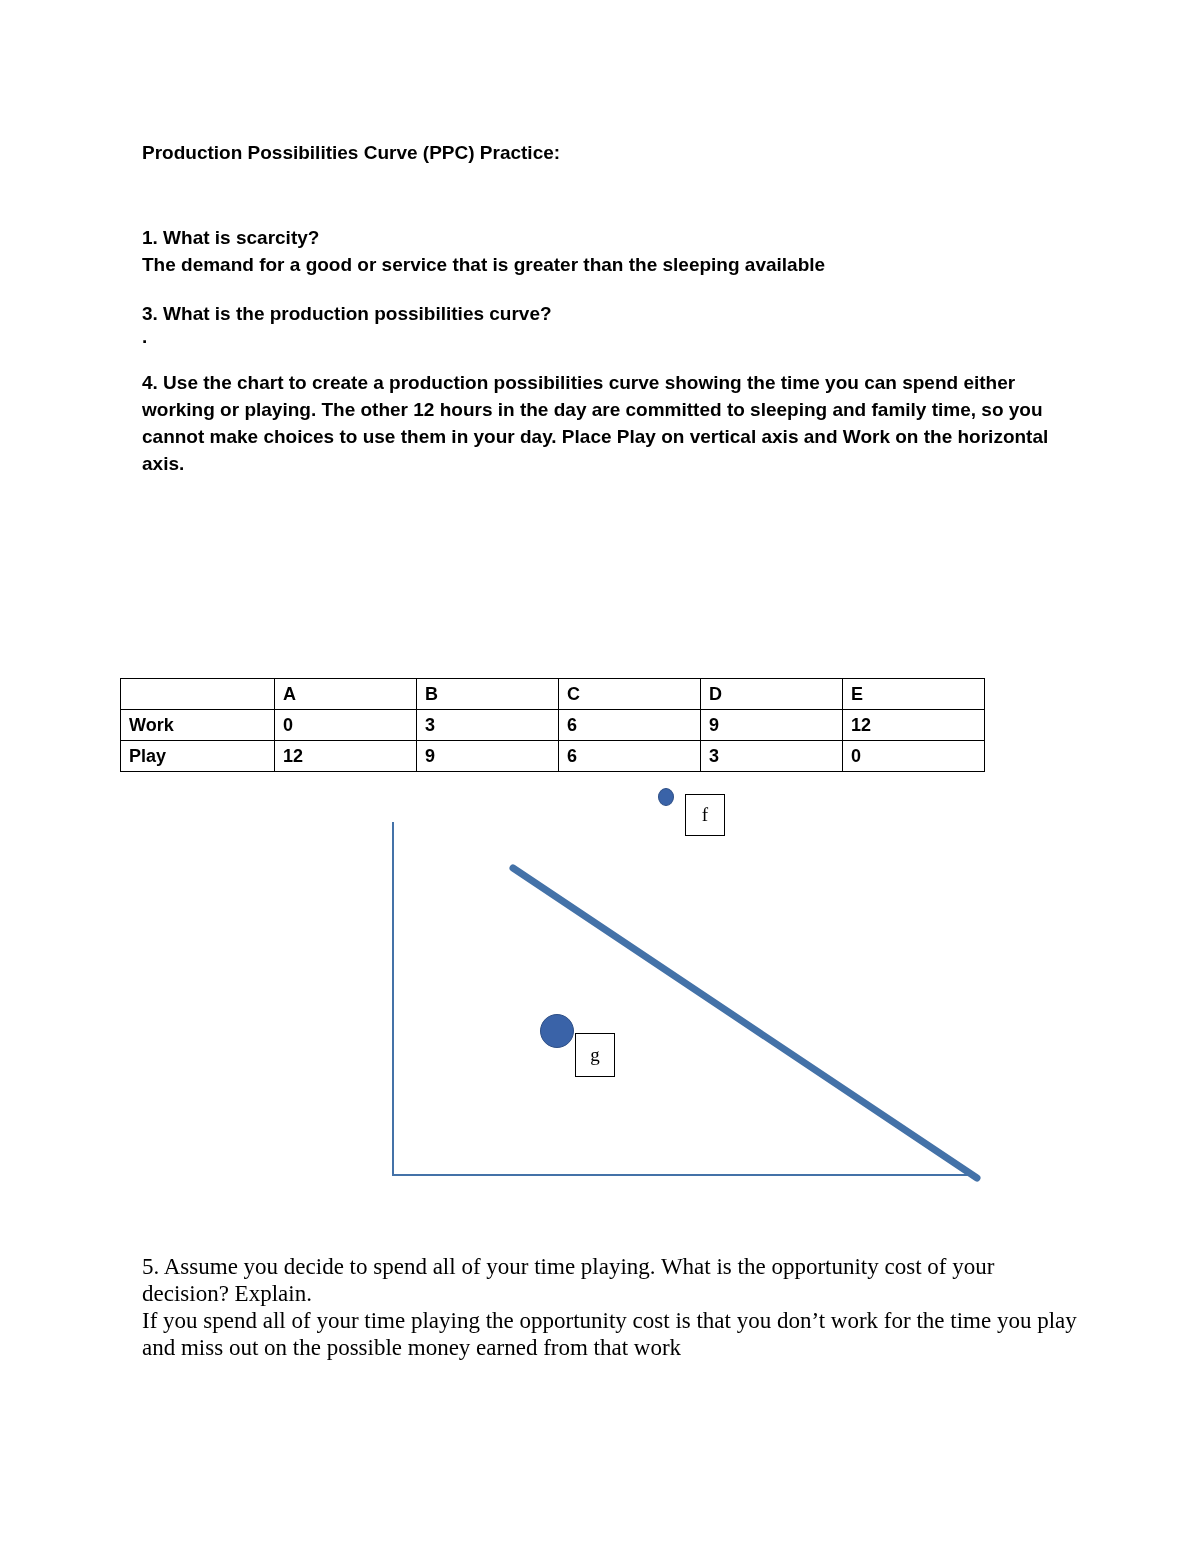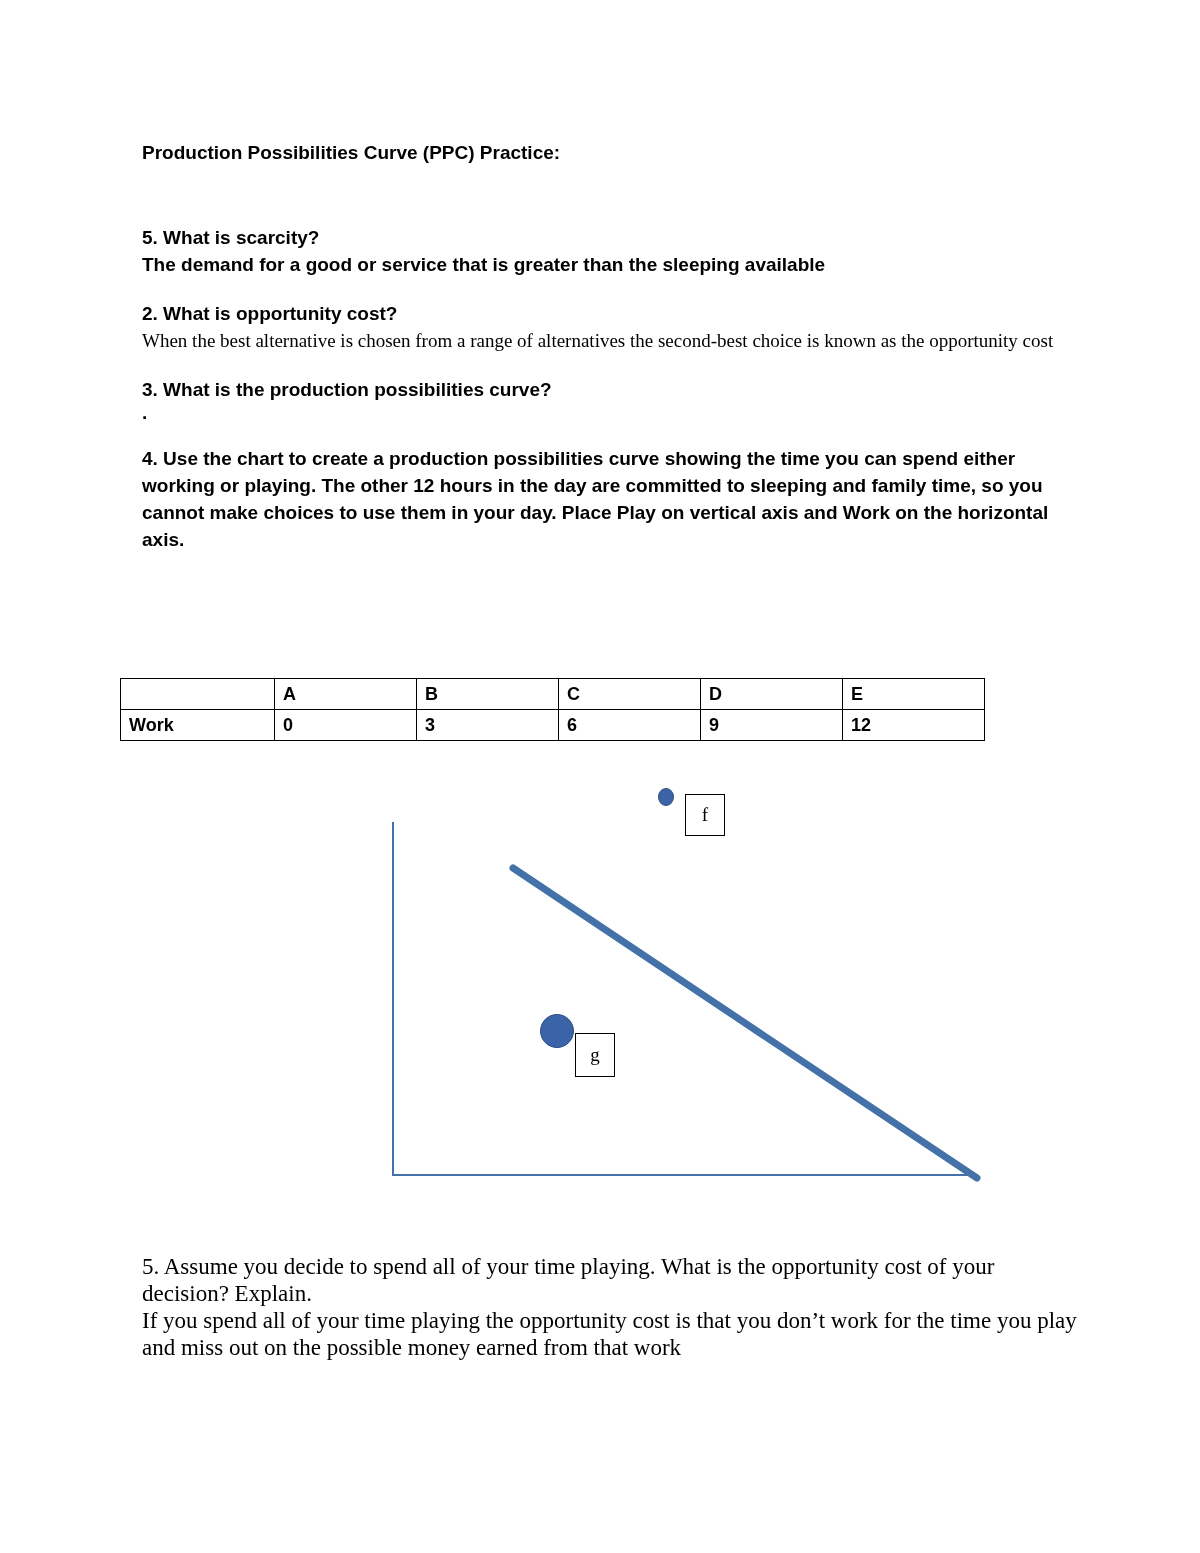--- a/index.html
+++ b/index.html
@@ -147,28 +147,24 @@
 </head>
 <body>
 
 <div class="page">
 
   <div class="content">
 
     <div class="title">Production Possibilities Curve (PPC) Practice:</div>
 
     <div class="qblock">
-      <div class="q">5. What is scarcity?</div>
+      <div class="q">1. What is scarcity?</div>
       <div class="a-bold">The demand for a good or service that is greater than the sleeping available</div>
     </div>
 
-    <div class="qblock">
-      <div class="q">2. What is opportunity cost?</div>
-      <div class="a-serif">When the best alternative is chosen from a range of alternatives the second-best choice is known as the opportunity cost</div>
-    </div>
 
     <div class="qblock">
       <div class="q">3. What is the production possibilities curve?</div>
       <div class="dot-line">.</div>
     </div>
 
     <div class="qblock">
       <div class="q">4. Use the chart to create a production possibilities curve showing the time you can spend either working or playing. The other 12 hours in the day are committed to sleeping and family time, so you cannot make choices to use them in your day. Place Play on vertical axis and Work on the horizontal axis.</div>
     </div>
 
@@ -186,20 +182,28 @@
         <td class="c">E</td>
       </tr>
       <tr>
         <td class="lbl">Work</td>
         <td class="c">0</td>
         <td class="c">3</td>
         <td class="c">6</td>
         <td class="c">9</td>
         <td class="c">12</td>
       </tr>
+      <tr>
+        <td class="lbl">Play</td>
+        <td class="c">12</td>
+        <td class="c">9</td>
+        <td class="c">6</td>
+        <td class="c">3</td>
+        <td class="c">0</td>
+      </tr>
     </tbody>
       </table>
   </div>
 
   <div class="chart">
     <div class="axis-v"></div>
     <div class="axis-h"></div>
 
     <svg class="ppc-line" viewBox="0 0 600 360" width="600" height="360">
       <line x1="128" y1="48" x2="592" y2="358" stroke="#4472a8" stroke-width="7" stroke-linecap="round"></line>

